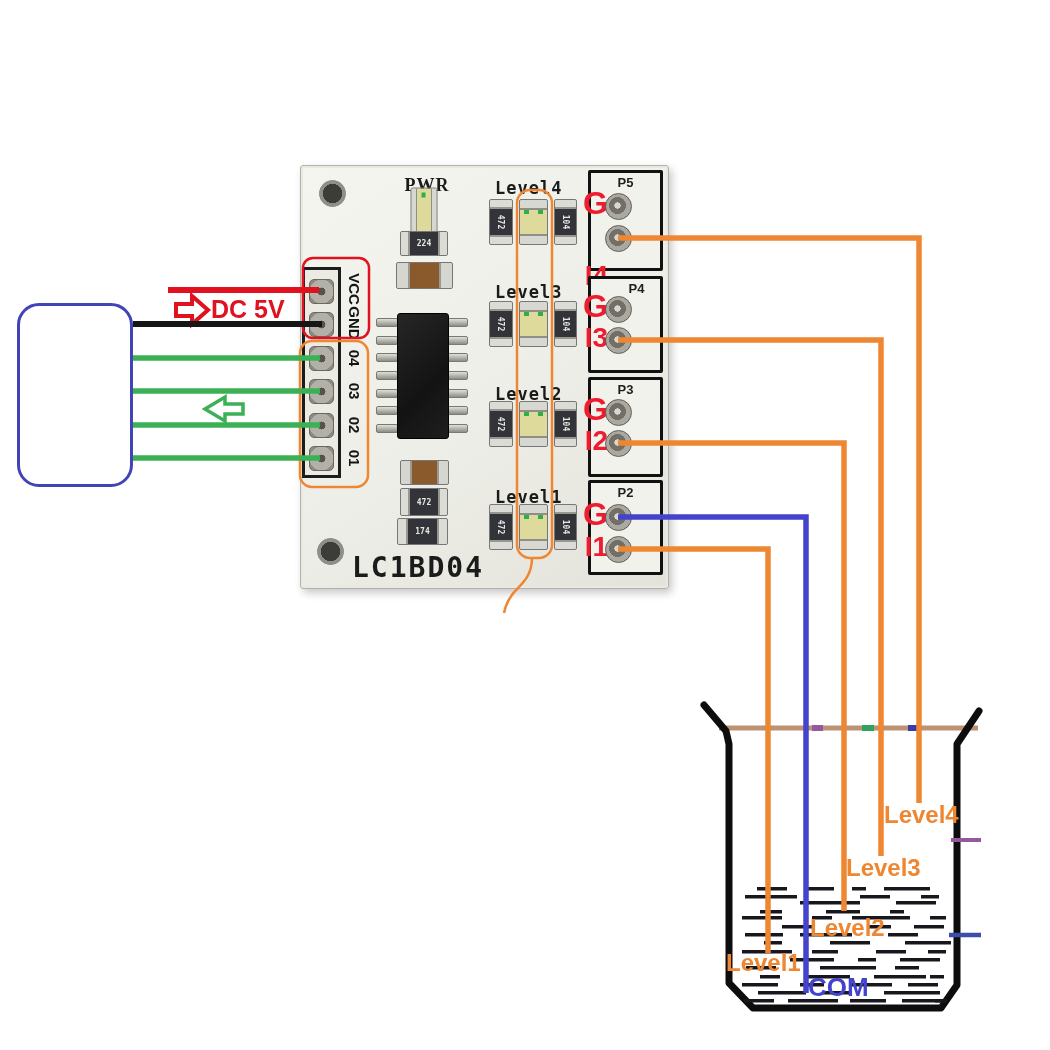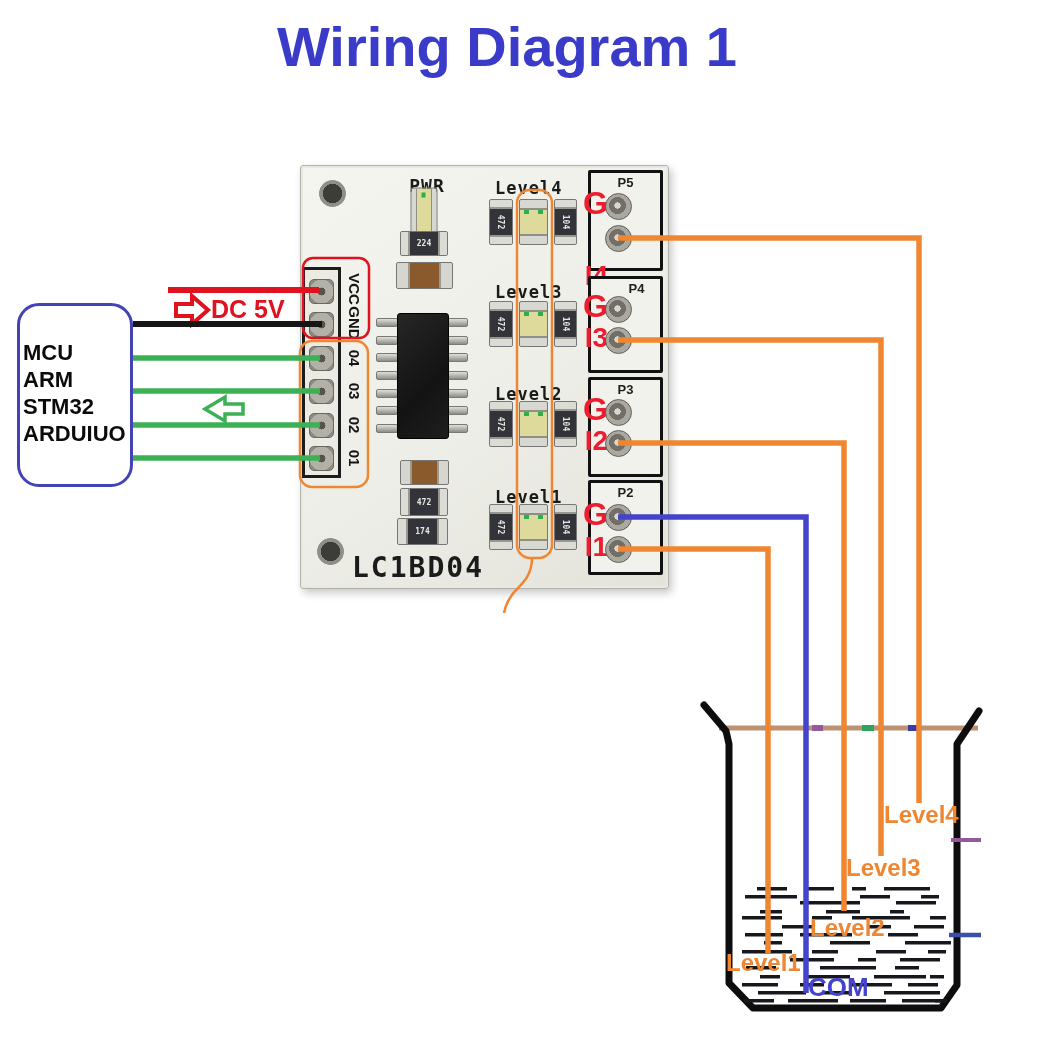--- a/index.html
+++ b/index.html
@@ -24,21 +24,21 @@
            background:#ebebe3;box-sizing:border-box;}
   .pad-sq{width:25px;height:25px;border-radius:5px;
           background:radial-gradient(circle at 50% 50%,#55534c 0 24%,#b2b0a7 25% 72%,#8d8b82 73% 100%);
           border:1px solid #6a6862;box-sizing:border-box;}
   .pad-rd{width:27px;height:27px;border-radius:50%;
           background:radial-gradient(circle at 46% 46%,#d8d6cd 0 16%,#716f67 17% 44%,#aaa89f 45% 78%,#8c8a82 79% 100%);
           border:1px solid #5e5c56;box-sizing:border-box;}
   .pinlbl{width:44px;height:16px;text-align:center;font-weight:bold;font-size:15px;color:#141414;
           transform:rotate(90deg);line-height:16px;}
   .silk{font-family:"DejaVu Sans Mono",monospace;font-weight:bold;color:#1b1b1b;}
-  .pwr-lbl{left:401px;top:175px;width:52px;text-align:center;font-size:18px;letter-spacing:1px;}
+  .pwr-lbl{left:401px;top:175px;width:52px;text-align:center;font-size:18px;letter-spacing:1px;font-family:Liberation Serif, serif;}
   .name-lbl{left:352px;top:551px;font-size:28px;letter-spacing:2px;}
   .lvl-lbl{font-size:17px;letter-spacing:1px;}
   .port-lbl{width:75px;text-align:center;font-size:13px;font-weight:bold;color:#1f1f1f;}
   .port-box{left:588px;width:75px;border:3px solid #111;background:#f2f2ec;box-sizing:border-box;border-radius:2px;}
   .rlbl{color:var(--label_red);font-weight:bold;line-height:1;width:48px;text-align:right;left:560px;}
   .rlbl.g{font-size:32px;}
   .rlbl.i{font-size:28px;}
   
   .smd{border:1px solid #777;border-radius:2px;box-sizing:border-box;}
   .smd.h-res{background:linear-gradient(90deg,#dcdcd6 0 16%,#97978f 16% 20%,#33333a 20% 80%,#97978f 80% 84%,#dcdcd6 84% 100%);}
@@ -74,21 +74,20 @@
   .rim{stroke:var(--beaker_rim);stroke-width:5px;}
   .tick-p{stroke:var(--tick_purple);stroke-width:4px;}
   .tick-n{stroke:var(--tick_navy);stroke-width:4.5px;}
   .blockarrow{fill:#ffffff;stroke-linejoin:miter;}
 </style>
 </head>
 <body>
 
 <div id="scene">
 
-  <h1 id="title">Wiring Diagram 1</h1>
 
   <div id="module-layer">
     <div class="abs board"></div>
     <div class="abs hole" style="left:319px;top:180px;"></div>
     <div class="abs hole" style="left:317px;top:538px;"></div>
 
     <div class="abs hdr-box"></div>
     <div id="gen-header-pads">
         <div class="abs pad-sq" style="left: 309px; top: 279px; width: 25px; height: 25px;"></div>
         <div class="abs pad-sq" style="left: 309px; top: 312px; width: 25px; height: 25px;"></div>
@@ -211,26 +210,20 @@
         <div class="abs pad-rd" style="left: 605px; top: 504px; width: 27px; height: 27px;"></div>
         <div class="abs pad-rd" style="left: 605px; top: 225px; width: 27px; height: 27px;"></div>
         <div class="abs pad-rd" style="left: 605px; top: 327px; width: 27px; height: 27px;"></div>
         <div class="abs pad-rd" style="left: 605px; top: 430px; width: 27px; height: 27px;"></div>
         <div class="abs pad-rd" style="left: 605px; top: 536px; width: 27px; height: 27px;"></div>
       </div>
   </div>
 
   <div id="mcu-layer">
     <div class="abs mcu-box"></div>
-    <div class="abs mcu-lines">
-      <div>MCU</div>
-      <div>ARM</div>
-      <div>STM32</div>
-      <div>ARDUIUO</div>
-    </div>
     <div class="abs dc5v">DC 5V</div>
   </div>
 
   <svg id="overlay" width="1050" height="1050" viewBox="0 0 1050 1050">
 
     <line class="rim" x1="719" y1="728" x2="978" y2="728"></line>
     <rect x="812" y="725" width="11" height="6" fill="var(--tick_purple)"></rect>
     <rect x="862" y="725" width="12" height="6" fill="#2ea35c"></rect>
     <rect x="908" y="725" width="10" height="6" fill="#3b3ba8"></rect>
 

